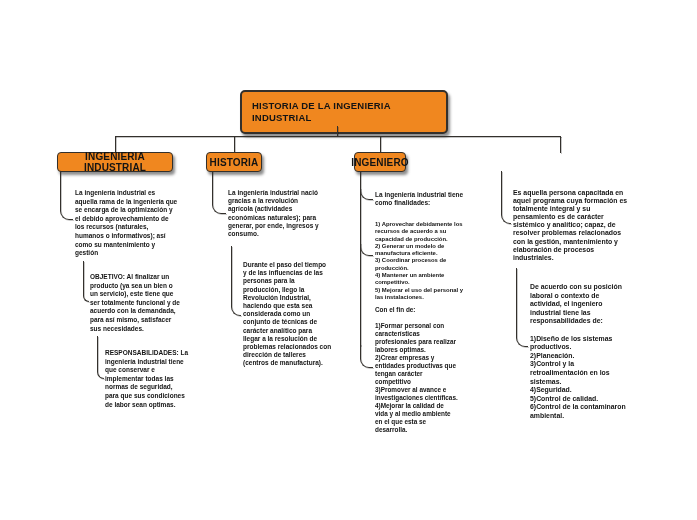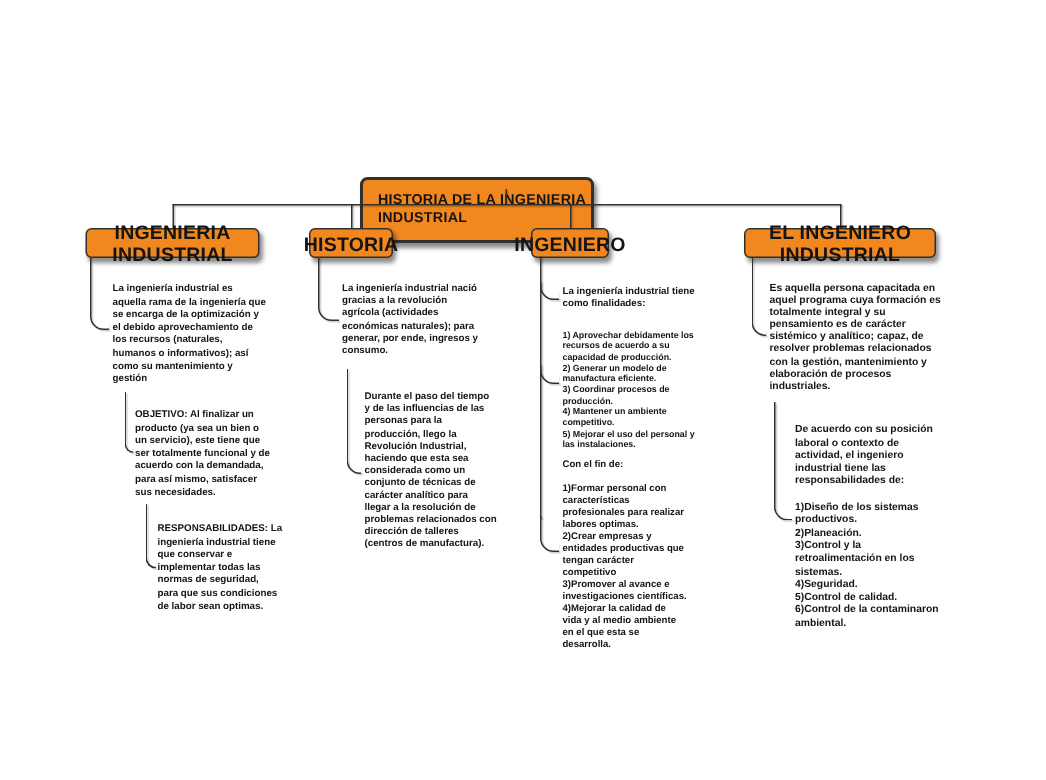--- a/index.html
+++ b/index.html
@@ -8,27 +8,27 @@
     font-family:"Liberation Sans","DejaVu Sans",sans-serif;
   }
   .node{
     position:absolute;box-sizing:border-box;
     background:#f0871f;border:2px solid #33302c;border-radius:5px;
     box-shadow:2px 3px 3px rgba(0,0,0,0.45);
     color:#141414;font-weight:bold;
     display:flex;align-items:center;
   }
   .root-node{
-    left:240px;top:90px;width:156px;height:36px;
+    left:240px;top:90px;width:208px;height:36px;
     font-size:9.5px;line-height:12px;padding:20px 10px;
-    white-space:pre;letter-spacing:.2px;margin-top:28px;
+    white-space:pre;letter-spacing:.2px;
   }
   .branch-node{
     top:152px;height:20px;border-width:1.5px;border-radius:4px;
-    font-size:13px;letter-spacing:.15px;justify-content:center;text-align:center;
+    font-size:10px;letter-spacing:.15px;justify-content:center;text-align:center;
   }
   .note{
     position:absolute;white-space:pre;font-weight:bold;color:#141414;
     font-size:6.5px;line-height:8.6px;
   }
   .f-c2{line-height:8.2px;}
   .f-c3a{line-height:8.2px;}
   .f-c3b{font-size:5.9px;line-height:7.3px;}
   .f-c3c{font-size:6.4px;line-height:8px;}
   .f-c4a{font-size:6.9px;line-height:8.1px;}
@@ -55,21 +55,20 @@
   <div class="line" style="left:337px;top:126px;width:1px;height:10px;"></div>
   <div class="line" style="left:115px;top:136px;width:446px;height:1px;"></div>
   <div class="line" style="left:115px;top:136px;width:1px;height:17px;"></div>
   <div class="line" style="left:234px;top:136px;width:1px;height:17px;"></div>
   <div class="line" style="left:380px;top:136px;width:1px;height:17px;"></div>
   <div class="line" style="left:560px;top:136px;width:1px;height:17px;"></div>
 
   <div class="node branch-node" style="left:57px;width:116px;">INGENIERIA INDUSTRIAL</div>
   <div class="node branch-node" style="left:206px;width:56px;">HISTORIA</div>
   <div class="node branch-node" style="left:354px;width:52px;">INGENIERO</div>
-  <div class="node branch-node" style="left:496px;width:128px;">EL INGENIERO INDUSTRIAL</div>
 
   <div class="elbow" style="left:60px;top:171px;width:13px;height:49px;"></div>
   <div class="note" style="left:75px;top:189px;">La ingeniería industrial es
 aquella rama de la ingeniería que
 se encarga de la optimización y
 el debido aprovechamiento de
 los recursos (naturales,
 humanos o informativos); así
 como su mantenimiento y
 gestión</div>

